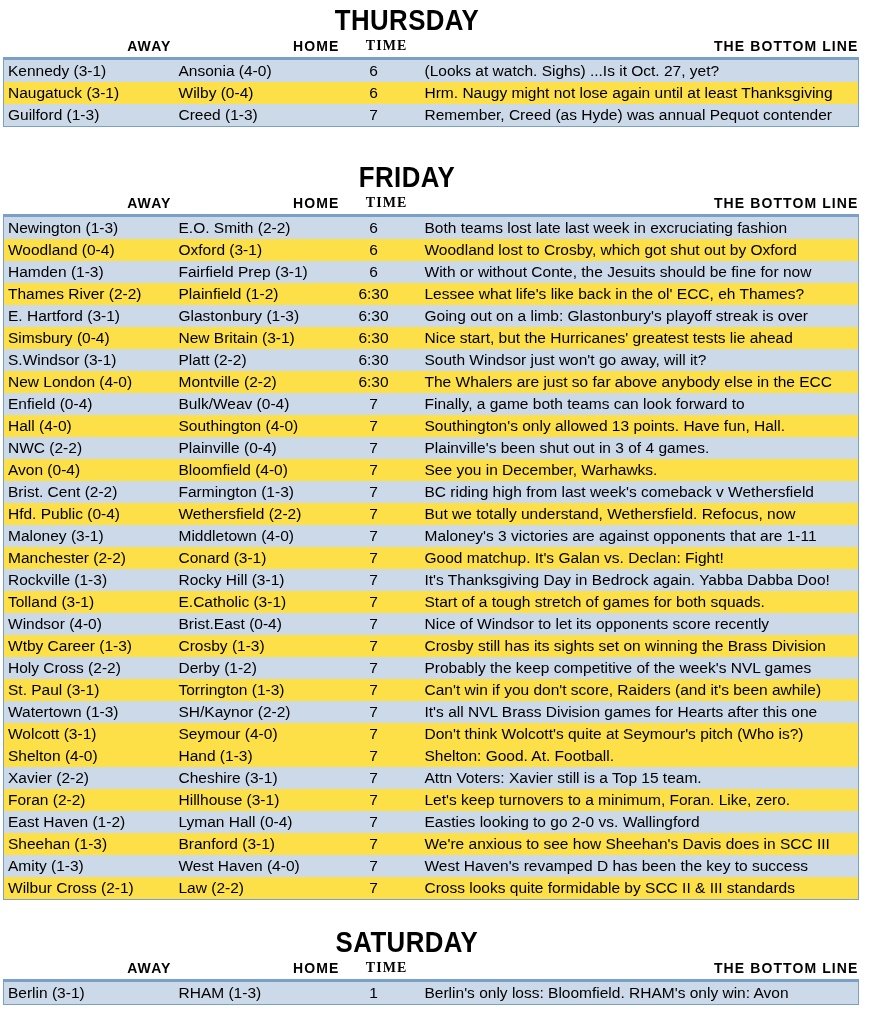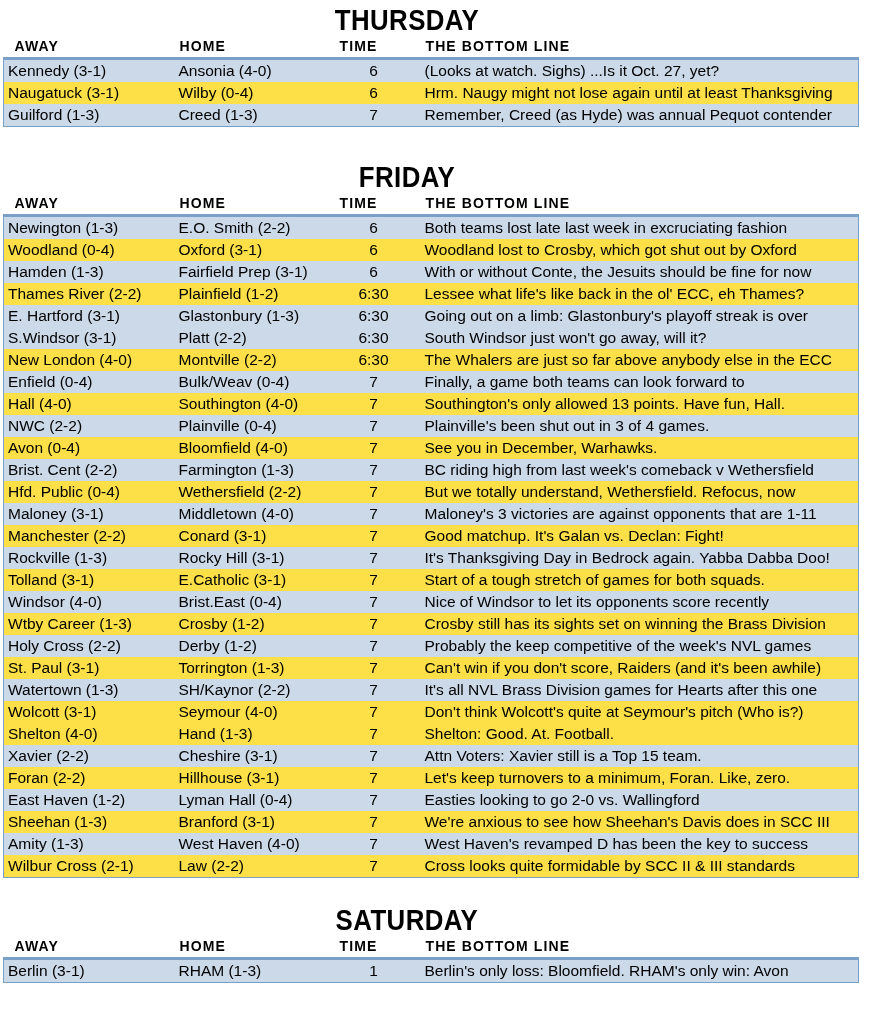--- a/index.html
+++ b/index.html
@@ -54,30 +54,30 @@
   .sched-table col.c-away  { width: 168px; }
   .sched-table col.c-home  { width: 168px; }
   .sched-table col.c-time  { width: 68px;  }
   .sched-table col.c-note  { width: 451px; }
 
   .sched-table thead th {
     font-family: "Liberation Sans Narrow", "Liberation Sans", "DejaVu Sans", sans-serif;
     font-weight: 700;
     font-size: 14px;
     letter-spacing: 1.1px;
-    text-align: left;
+    text-align: right;
     padding: 2px 0 3px 0;
     border: none;
     background: #ffffff;
     color: #000000;
     white-space: nowrap;
   }
   .sched-table thead th.th-away { padding-left: 11px; }
   .sched-table thead th.th-home { padding-left: 8px; }
-  .sched-table thead th.th-time { text-align: left; padding-left: 0; }
+  .sched-table thead th.th-time { text-align: right; padding-left: 0; font-family: Liberation Serif, serif; }
   .sched-table thead th.th-note { padding-left: 18px; }
 
   .sched-table tbody {
     border-top: 3px solid #7ba0c8;
     border-left: 1px solid #7ba0c8;
     border-right: 1px solid #7ba0c8;
     border-bottom: 1px solid #7ba0c8;
   }
 
   .sched-table tbody tr {
@@ -197,20 +197,26 @@
               <td class="td-home">Plainfield (1-2)</td>
               <td class="td-time">6:30</td>
               <td class="td-note">Lessee what life's like back in the ol' ECC, eh Thames?</td>
             </tr>
             <tr class="shade">
               <td class="td-away">E. Hartford (3-1)</td>
               <td class="td-home">Glastonbury (1-3)</td>
               <td class="td-time">6:30</td>
               <td class="td-note">Going out on a limb: Glastonbury's playoff streak is over</td>
             </tr>
+            <tr>
+              <td class="td-away">Simsbury (0-4)</td>
+              <td class="td-home">New Britain (3-1)</td>
+              <td class="td-time">6:30</td>
+              <td class="td-note">Nice start, but the Hurricanes' greatest tests lie ahead</td>
+            </tr>
             <tr class="shade">
               <td class="td-away">S.Windsor (3-1)</td>
               <td class="td-home">Platt (2-2)</td>
               <td class="td-time">6:30</td>
               <td class="td-note">South Windsor just won't go away, will it?</td>
             </tr>
             <tr>
               <td class="td-away">New London (4-0)</td>
               <td class="td-home">Montville (2-2)</td>
               <td class="td-time">6:30</td>
@@ -277,21 +283,21 @@
               <td class="td-note">Start of a tough stretch of games for both squads.</td>
             </tr>
             <tr class="shade">
               <td class="td-away">Windsor (4-0)</td>
               <td class="td-home">Brist.East (0-4)</td>
               <td class="td-time">7</td>
               <td class="td-note">Nice of Windsor to let its opponents score recently</td>
             </tr>
             <tr>
               <td class="td-away">Wtby Career (1-3)</td>
-              <td class="td-home">Crosby (1-2)</td>
+              <td class="td-home">Crosby (1-3)</td>
               <td class="td-time">7</td>
               <td class="td-note">Crosby still has its sights set on winning the Brass Division</td>
             </tr>
             <tr class="shade">
               <td class="td-away">Holy Cross (2-2)</td>
               <td class="td-home">Derby (1-2)</td>
               <td class="td-time">7</td>
               <td class="td-note">Probably the keep competitive of the week's NVL games</td>
             </tr>
             <tr>

